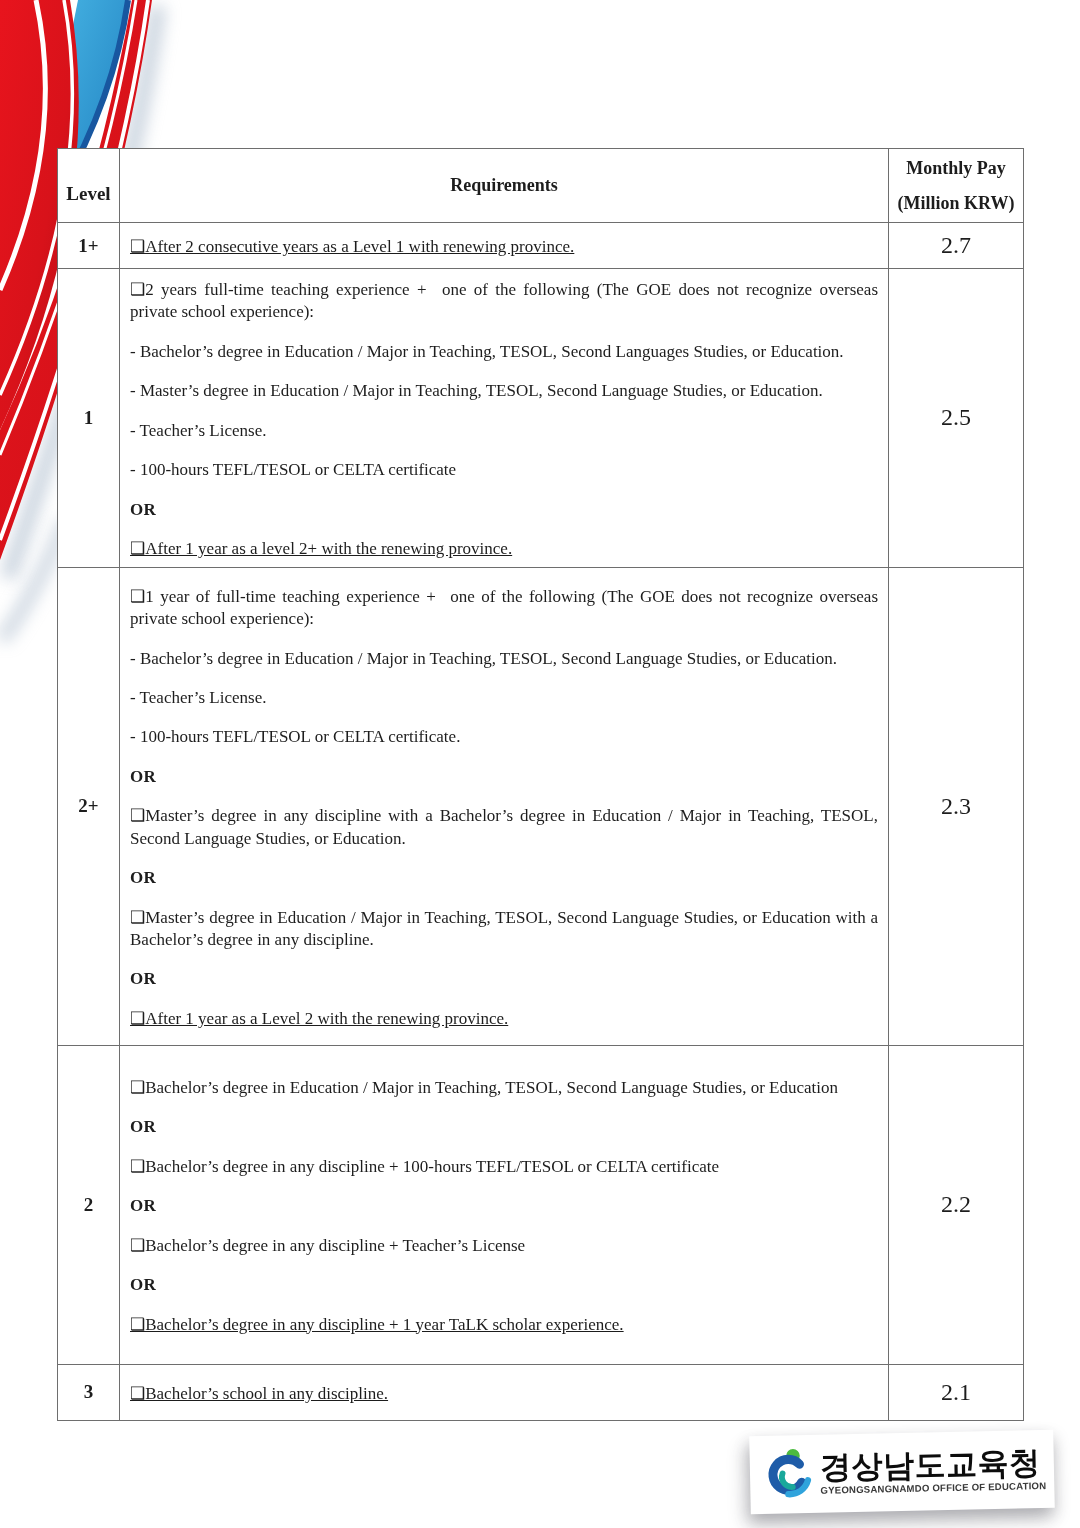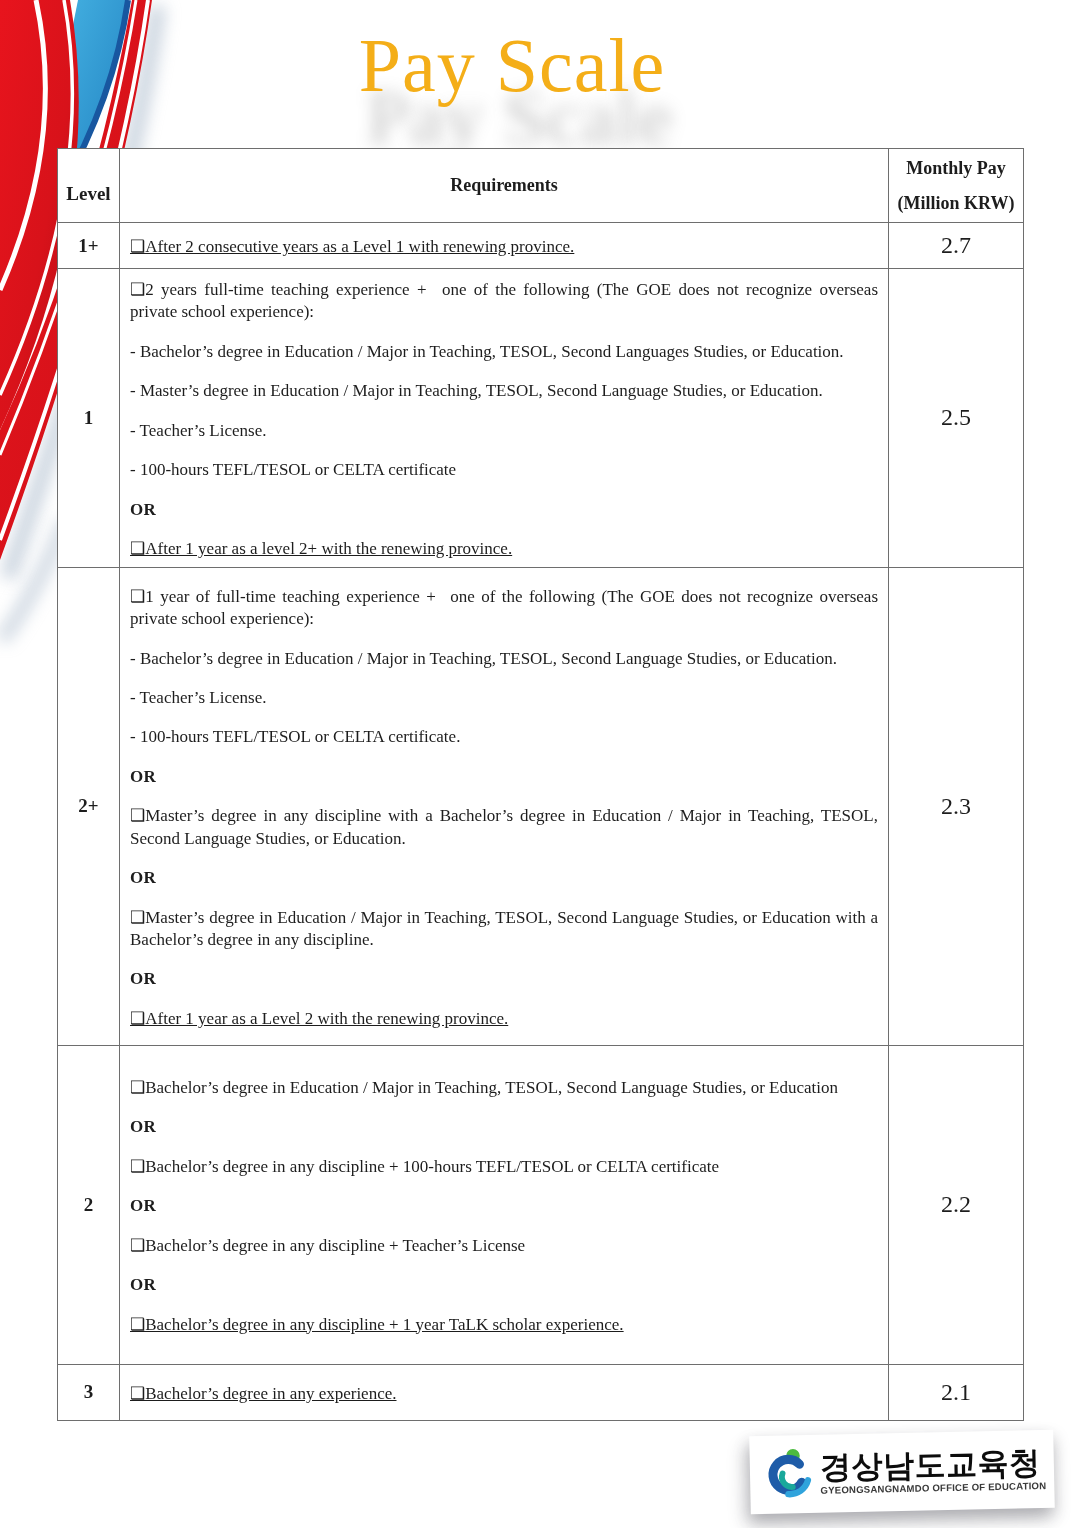--- a/index.html
+++ b/index.html
@@ -116,21 +116,20 @@
 
     <path d="M0 0 L70 0 Q 105 200 0 430 Z" fill="url(#redg)"></path>
     <path d="M36 0 Q 66 140 0 290" fill="none" stroke="#ffffff" stroke-width="5"></path>
     <path d="M64 0 Q 97 180 0 395" fill="none" stroke="#ffffff" stroke-width="3.5"></path>
 
     <path d="M132 0 L152 0 Q 120 230 0 560 L0 430 Q 88 240 132 0 Z" fill="url(#redg)"></path>
     <path d="M136 0 Q 103 210 0 455" fill="none" stroke="#ffffff" stroke-width="3"></path>
     <path d="M148 0 Q 116 225 0 540" fill="none" stroke="#ffffff" stroke-width="4"></path>
   </svg>
 
-  <h1 class="title">Pay Scale</h1>
 
   <table class="paytable">
     <colgroup>
         <col style="width:62px">
         <col style="width:769px">
         <col style="width:135px">
       </colgroup>
     <thead>
       <tr style="height:74px">
         <th class="h-level">Level</th>
@@ -187,21 +186,21 @@
             <div class="block or"><span>OR</span></div>
             <div class="block item"><span>❑Bachelor’s degree in any discipline + Teacher’s License</span></div>
             <div class="block or"><span>OR</span></div>
             <div class="block item"><span>❑Bachelor’s degree in any discipline + 1 year TaLK scholar experience.</span></div>
           </td>
           <td class="pay-cell">2.2</td>
         </tr>
         <tr style="height: 56px;">
           <td class="level-cell">3</td>
           <td class="req-cell">
-            <div class="block item"><span>❑Bachelor’s degree in any experience.</span></div>
+            <div class="block item"><span>❑Bachelor’s school in any discipline.</span></div>
           </td>
           <td class="pay-cell">2.1</td>
         </tr>
       </tbody>
   </table>
 
   <div class="logo">
     <svg width="58" height="58" viewBox="0 0 60 60" aria-hidden="true">
       <circle cx="37" cy="9.5" r="7.5" fill="#4DBB40"></circle>
       <path d="M44 19 A 17 17 0 1 0 46 39" fill="none" stroke="#1E5CA8" stroke-width="10" stroke-linecap="round"></path>

